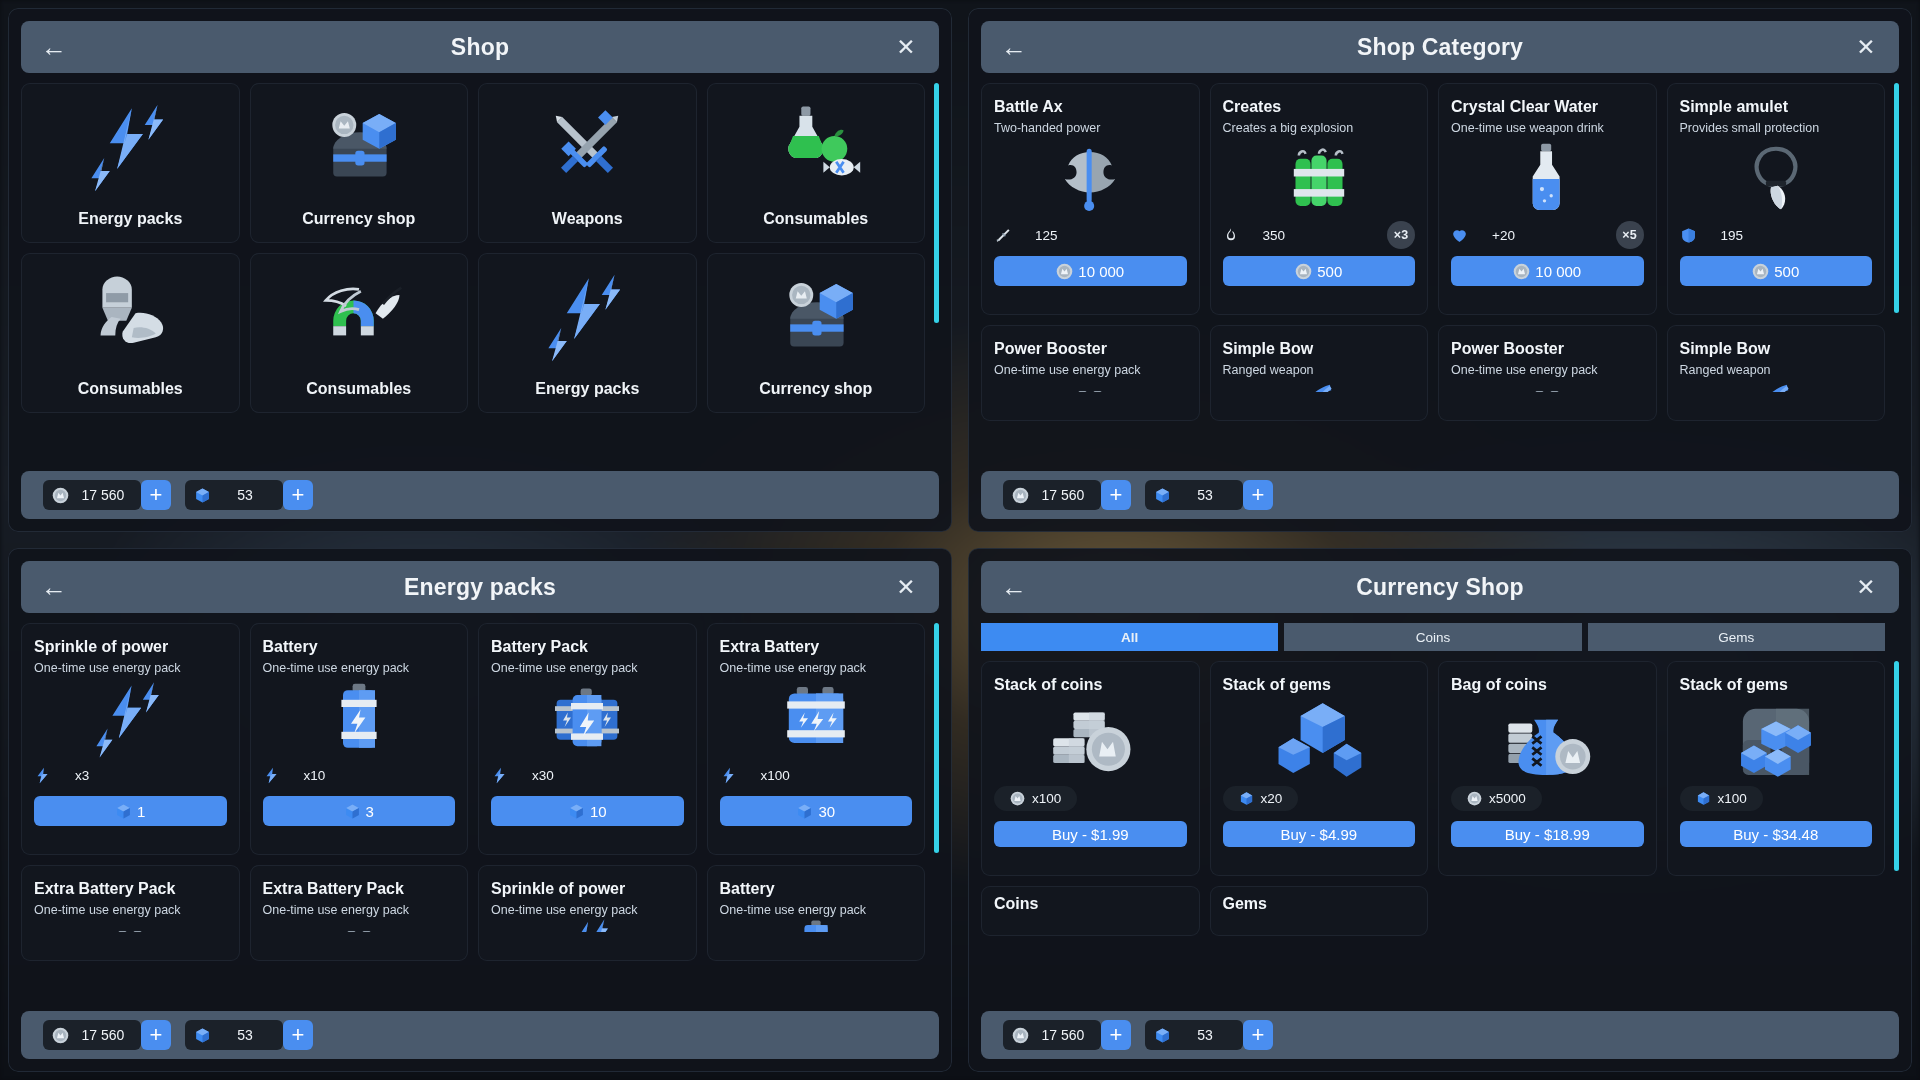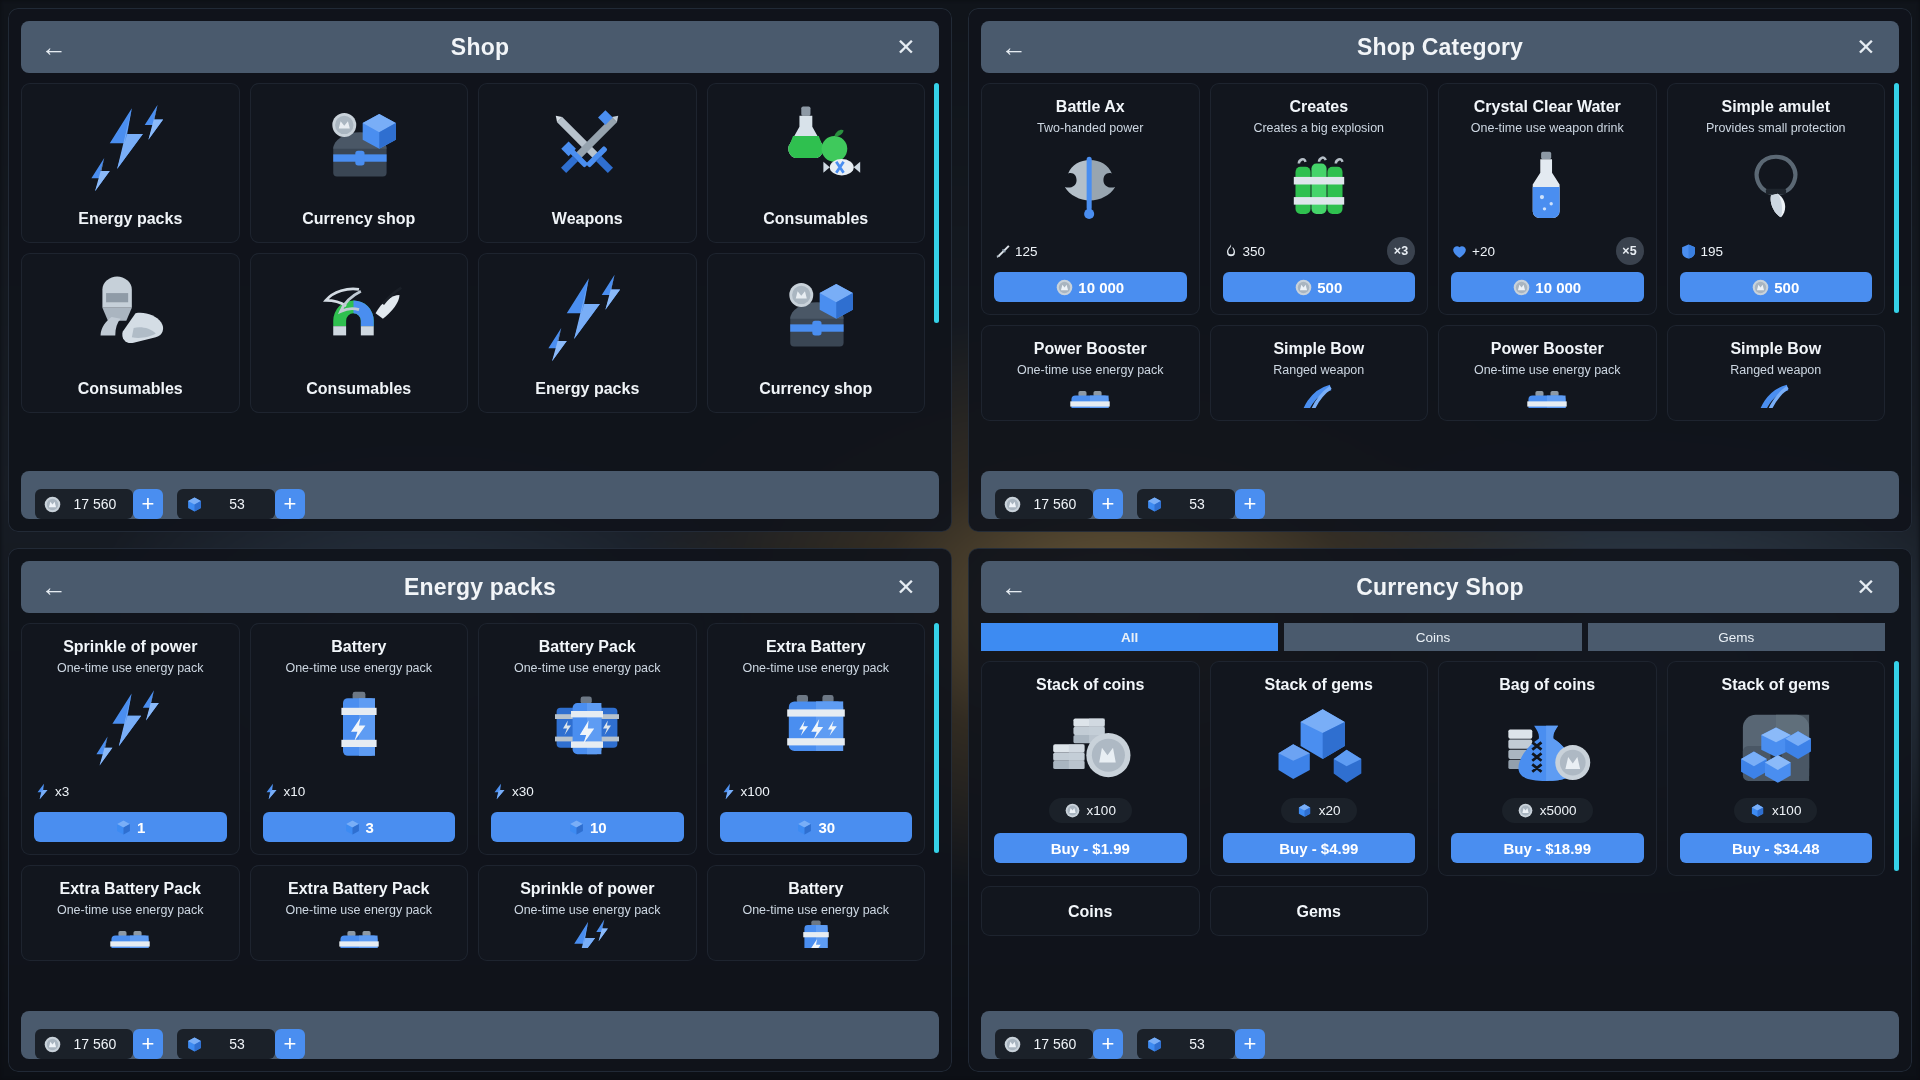--- a/index.html
+++ b/index.html
@@ -105,47 +105,47 @@
   }
   .cat .art {
     flex: 1; width: 100%;
     display: flex; align-items: center; justify-content: center;
   }
   .cat .label { font-size: 16px; font-weight: 700; color: #f0f4f8; }
 
   
   .item {
     display: flex; flex-direction: column;
-    align-items: center;
-    padding: 14px 12px 12px 12px;
+    align-items: flex-start;
+    padding: 14px 12px 28px 12px;
     height: 232px;
   }
   .item .name { font-size: 16px; font-weight: 700; color: #f2f6fa; text-align: center; }
   .item .desc { font-size: 12.5px; color: #cdd7e2; margin-top: 5px; text-align: center; }
   .item .art {
     flex: 1; display: flex; align-items: center; justify-content: center;
     width: 100%;
   }
   .stat-row {
     width: 100%; display: flex; align-items: center;
-    gap: 4px; height: 26px; margin-bottom: 8px;
+    gap: 24px; height: 26px; margin-bottom: 8px;
   }
   .stat-row .val { font-size: 13.5px; color: #eef3f8; font-weight: 400; }
   .qty-badge {
     margin-left: auto;
     background: #3a424e; color: #e9eef4;
     font-size: 12.5px; font-weight: 700;
     border-radius: 50%; width: 28px; height: 28px;
     display: flex; align-items: center; justify-content: center;
   }
   .buy-btn {
     width: 100%; height: 30px; border-radius: 6px;
     background: #4a8ef0; color: #fff;
     display: flex; align-items: center; justify-content: center;
-    gap: 5px; font-size: 15px; font-weight: 700; cursor: pointer;
+    gap: 5px; font-size: 15px; font-weight: 400; cursor: pointer;
   }
   .pill {
     background: #1b2129; border-radius: 14px;
     padding: 5px 16px; display: flex; align-items: center; gap: 7px;
     font-size: 13.5px; color: #eef3f8; margin-bottom: 10px;
   }
 
   
   .tabs { display: flex; gap: 6px; margin-bottom: 10px; }
   .tab {
@@ -156,22 +156,22 @@
   }
   .tab.active { background: #3d8bf2; font-weight: 700; }
 
   
   .footer {
     flex: 0 0 auto;
     height: 48px;
     margin: 10px 12px 12px 12px;
     border-radius: 8px;
     background: #4a5a6d;
-    display: flex; align-items: flex-end; gap: 14px;
-    padding: 0 14px;
+    display: flex; align-items: center; gap: 14px;
+    padding: 0 22px;
   }
   .cur {
     display: flex; align-items: center;
     background: #1b2129; border-radius: 6px; height: 30px;
     padding-left: 9px;
   }
   .cur .amt {
     font-size: 14px; color: #f0f4f8; margin: 0 14px 0 10px;
     min-width: 48px; text-align: center;
   }

